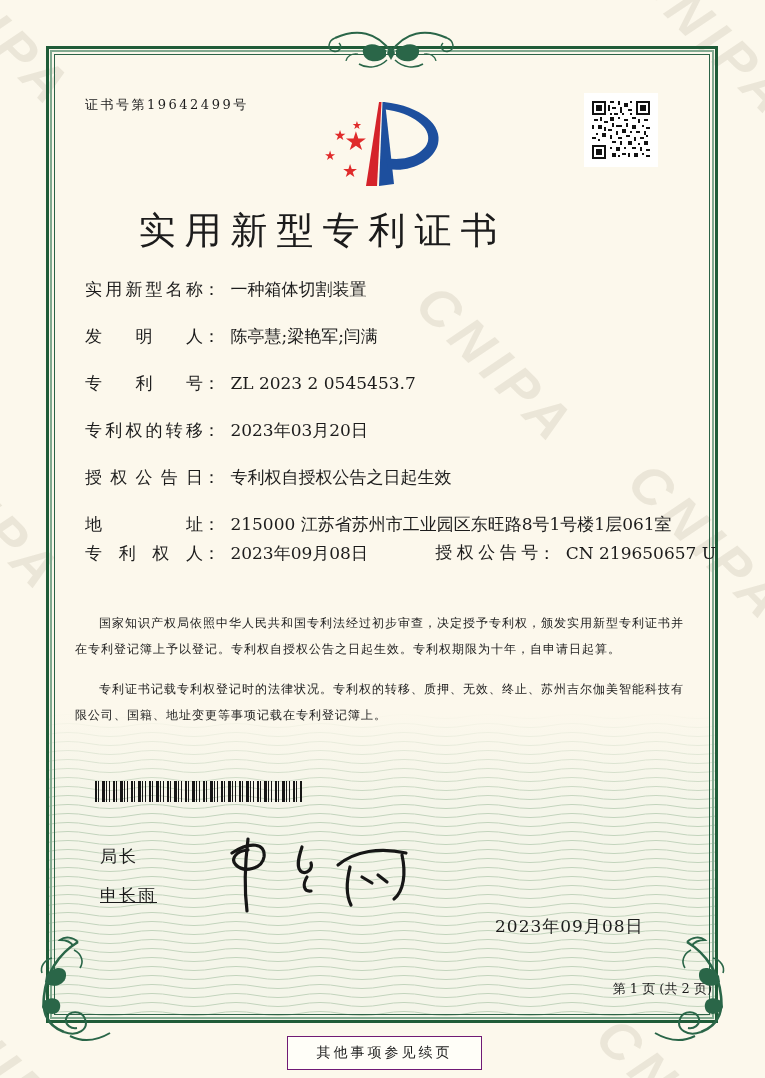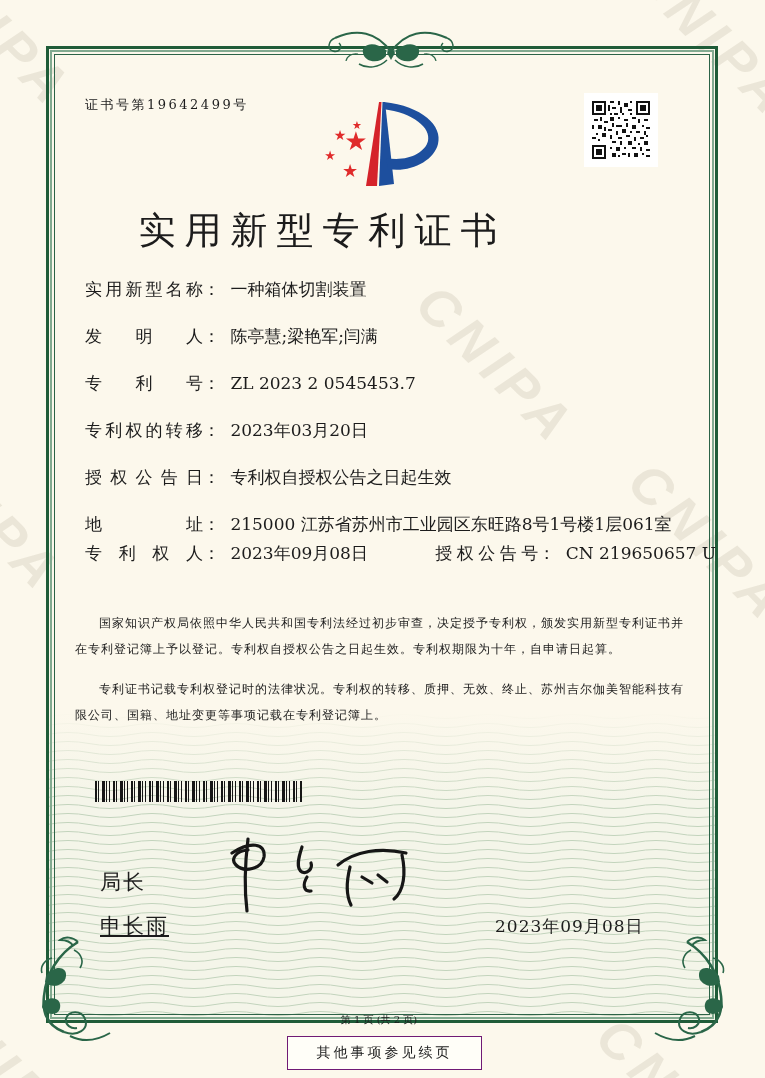--- a/index.html
+++ b/index.html
@@ -32,44 +32,44 @@
   .logo{position:absolute;left:322px;top:96px;}
   .qr-box{position:absolute;left:584px;top:93px;width:74px;height:74px;background:#ffffff;}
   .qr-box svg{position:absolute;left:8px;top:8px;}
   .title{position:absolute;left:0;top:206px;width:645px;text-align:center;
     font-size:37px;font-weight:400;letter-spacing:9px;}
   
   .fields{position:absolute;left:85px;top:276px;width:600px;font-size:17px;line-height:27px;}
   .frow{margin-bottom:20px;white-space:nowrap;}
   .frow.tight{margin-bottom:2px;}
   .flabel{display:inline-block;width:118px;text-align:justify;text-align-last:justify;vertical-align:top;}
-  .flabel.narrow{width:103px;}
+  .flabel.narrow{width:103px;font-family:Liberation Mono, monospace;}
   .fcolon{display:inline-block;vertical-align:top;}
   .fvalue{display:inline-block;margin-left:5px;vertical-align:top;}
   .fvalue.wrap{white-space:normal;width:458px;}
   .pair2{display:inline-block;margin-left:62px;}
   
   .paras{position:absolute;left:75px;top:610px;width:620px;font-size:12px;line-height:26px;}
   .paras p{margin:0 0 14px 0;text-indent:2em;letter-spacing:1px;}
   
   .barcode{position:absolute;left:95px;top:781px;width:207px;height:21px;
     background:repeating-linear-gradient(90deg,
       #161616 0 2px,rgba(0,0,0,0) 2px 3px,
       #161616 3px 4px,rgba(0,0,0,0) 4px 7px,
       #161616 7px 10px,rgba(0,0,0,0) 10px 11px,
       #161616 11px 12px,rgba(0,0,0,0) 12px 14px,
       #161616 14px 15px,rgba(0,0,0,0) 15px 18px);}
   
-  .issuer{position:absolute;left:100px;top:868px;
-    font-family:"Liberation Sans","DejaVu Sans",sans-serif;font-size:21px;}
+  .issuer{position:absolute;left:100px;top:845px;
+    font-family:"Liberation Sans","DejaVu Sans",sans-serif;font-size:17px;}
   .issuer .t{margin-bottom:16px;letter-spacing:2px;}
   .issuer .n{letter-spacing:2px;text-decoration:underline;}
   .sign{position:absolute;left:210px;top:825px;}
   .issue-date{position:absolute;left:495px;top:915px;width:180px;font-size:17px;letter-spacing:1px;}
-  .page-no{position:absolute;left:46px;top:1013px;width:666px;text-align:center;font-size:10px;}
+  .page-no{position:absolute;left:46px;top:980px;width:666px;text-align:right;font-size:13px;}
   
   .foot-tab{position:absolute;left:287px;top:1036px;width:193px;height:32px;
     background:#fffef8;border:1px solid #701a75;display:flex;align-items:center;justify-content:center;
     font-size:14px;letter-spacing:3px;z-index:6;}
 </style>
 </head>
 <body>
 
 <div class="page">
 

